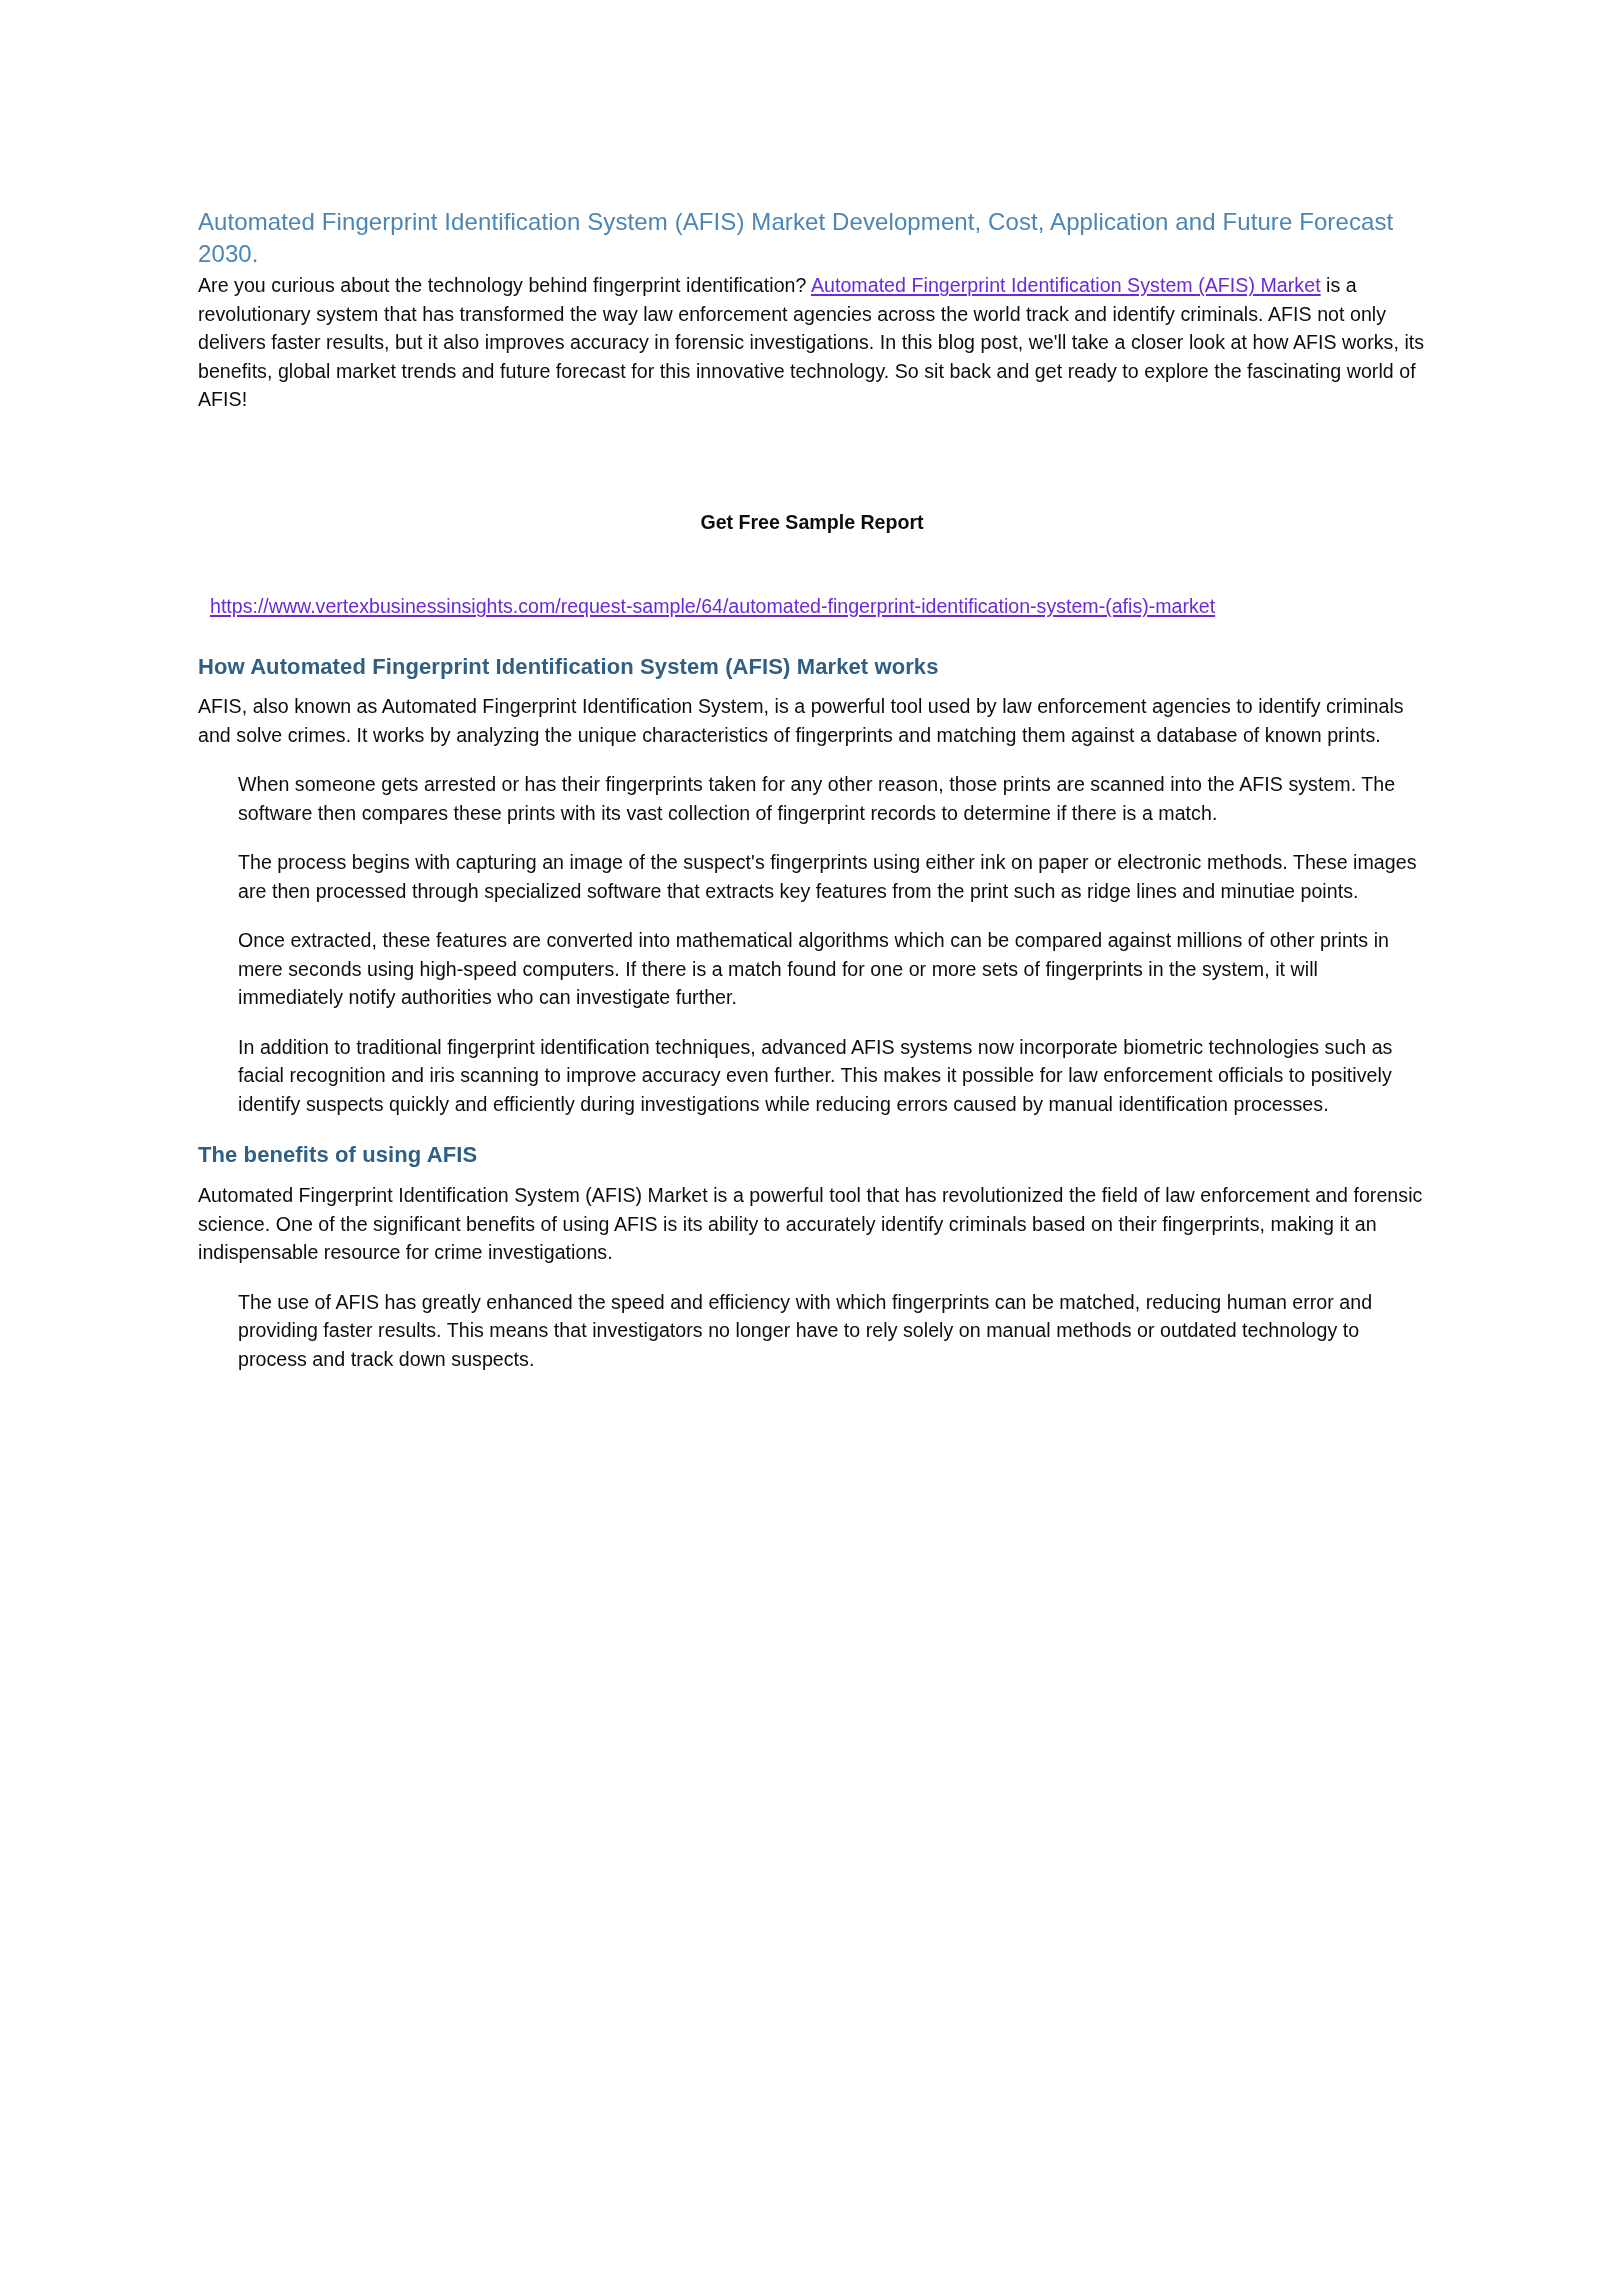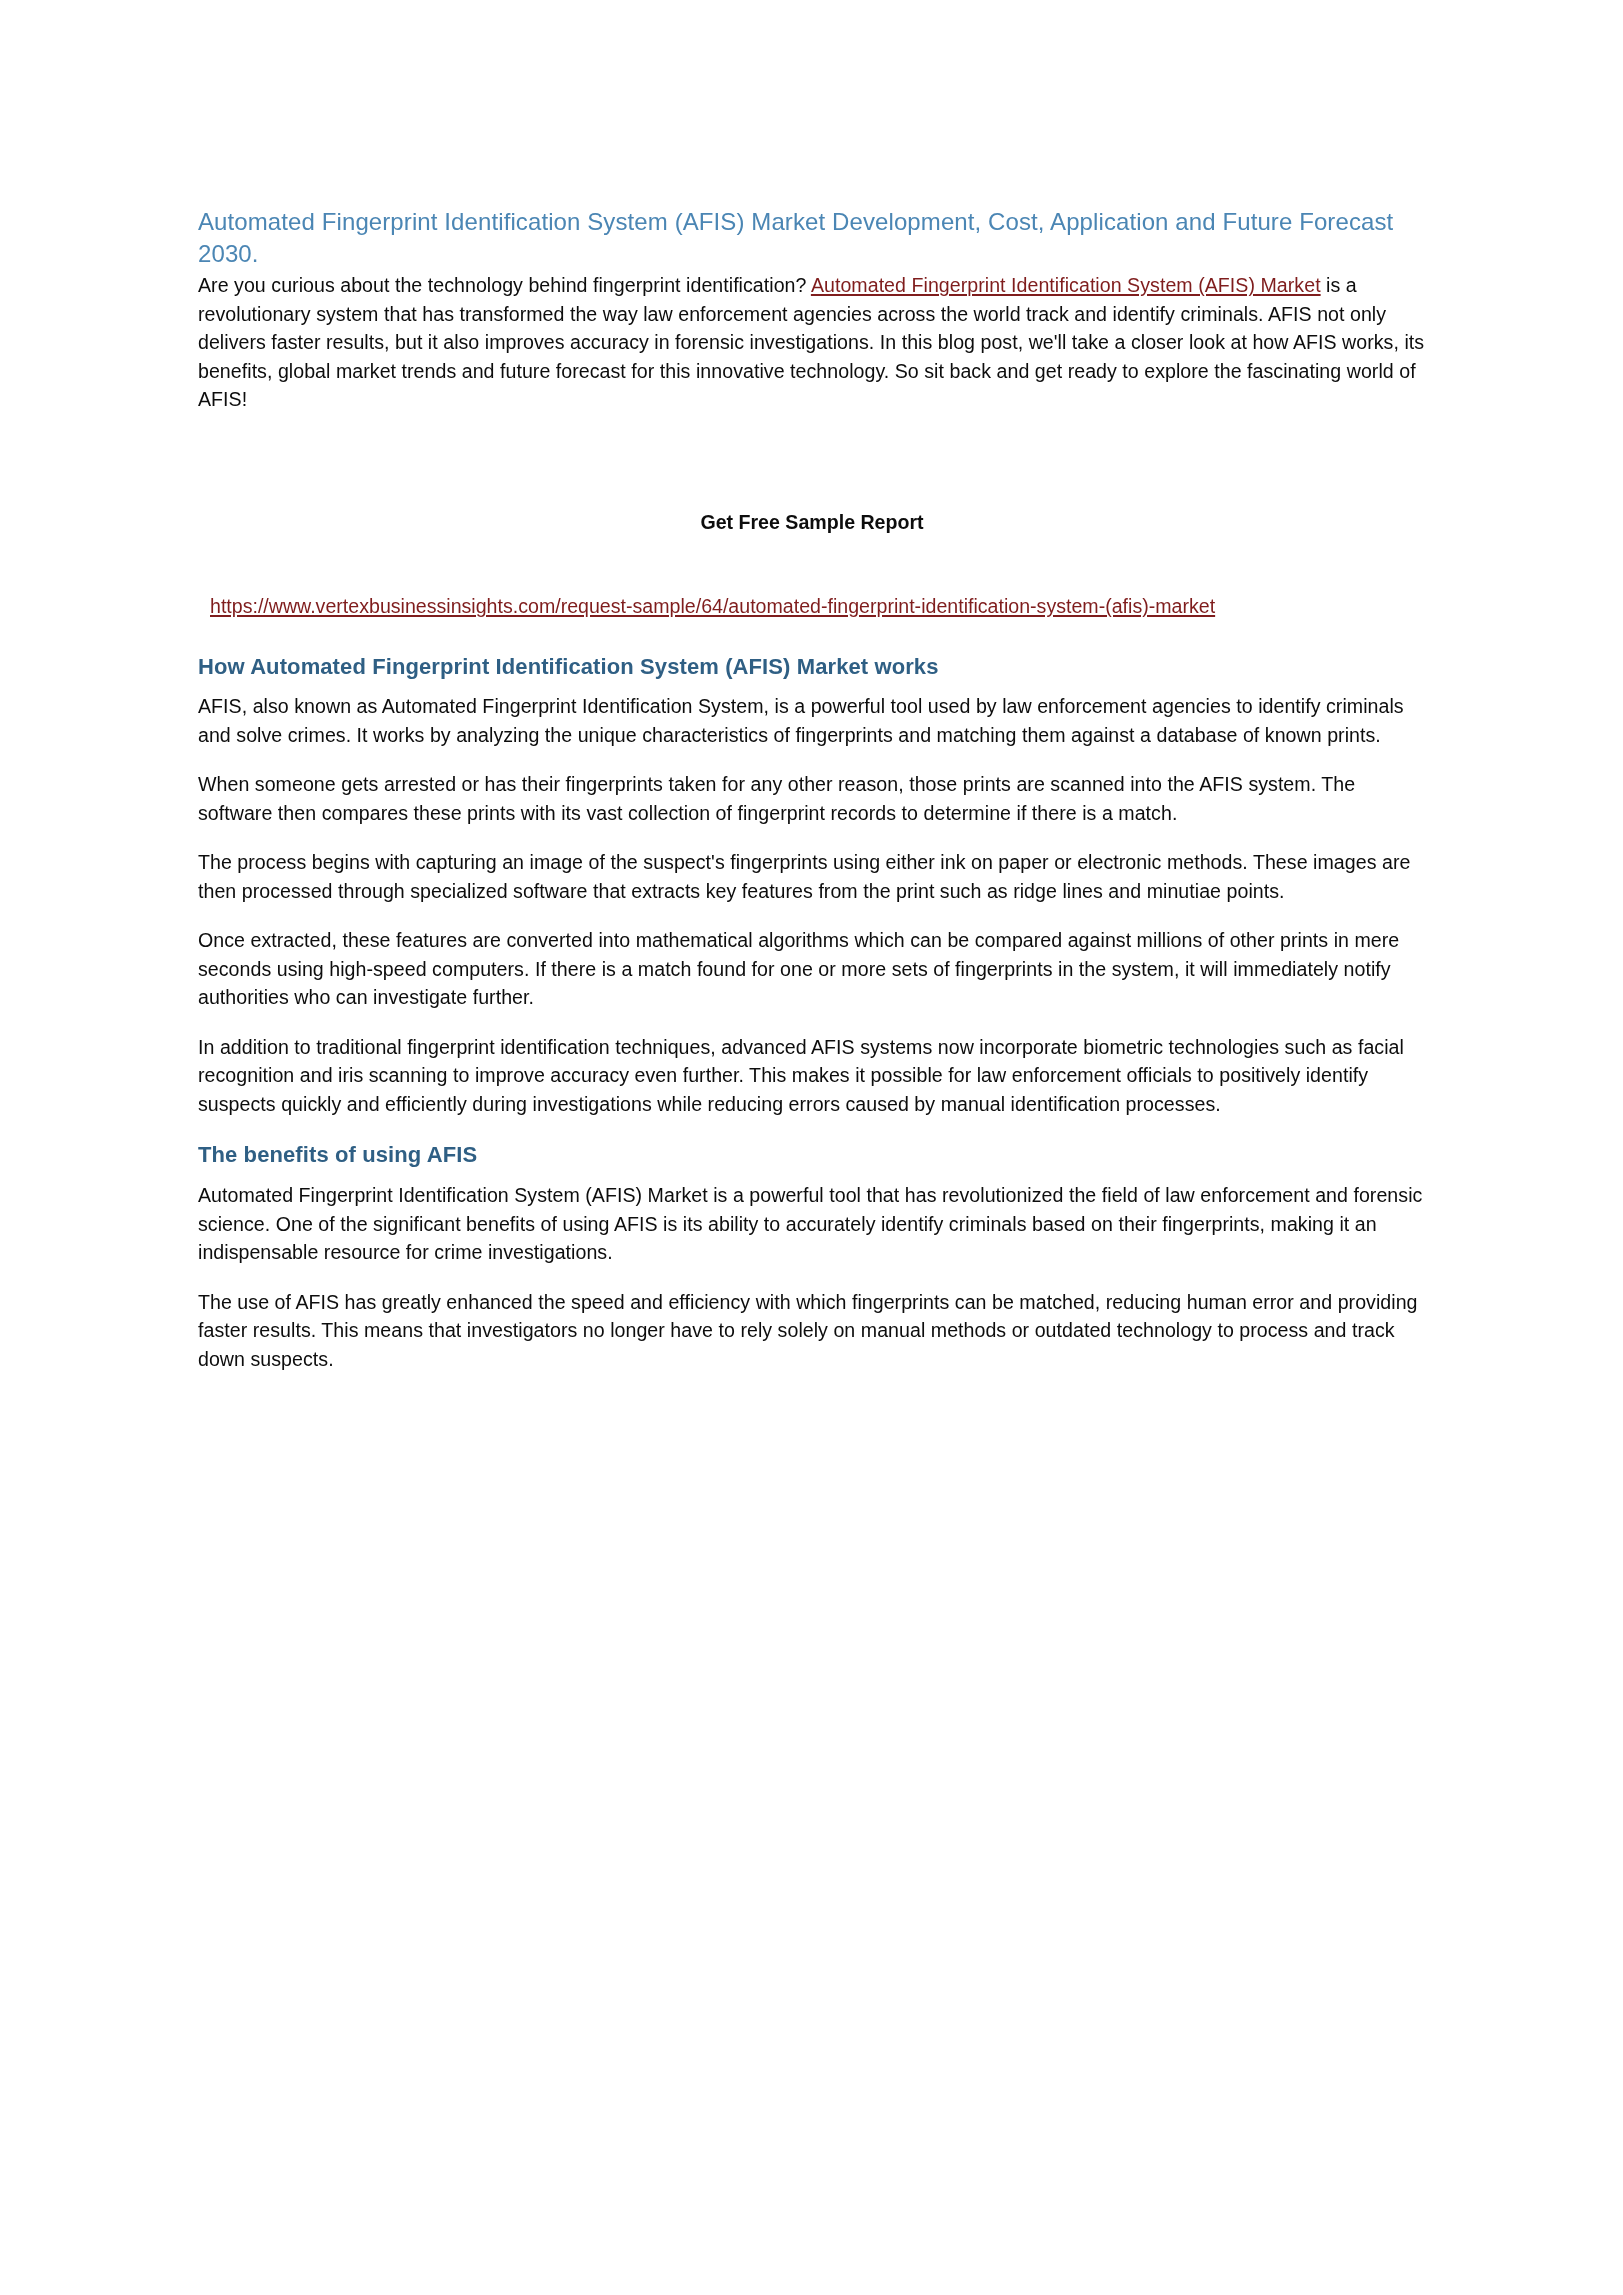--- a/index.html
+++ b/index.html
@@ -41,30 +41,31 @@
     color: #0d0d0d;
     font-size: 19.6px;
     line-height: 1.455;
     font-weight: 400;
     margin: 0;
     letter-spacing: 0.04px;
     text-align: left;
   }
   .para + .para {
     margin-top: 21px;
+    margin-left: 40px;
   }
 
   
   .section-heading + .para {
     margin-top: 11px;
   }
 
   
   a.link, .link {
-    color: #7f1d1d;
+    color: #6d28d9;
     text-decoration: underline;
     text-underline-offset: 2.3px;
     text-decoration-thickness: 1.5px;
   }
   .url-block {
     margin: 12px;
     font-size: 19.6px;
     line-height: 1.455;
     word-break: break-all;
     max-width: 1228px;

